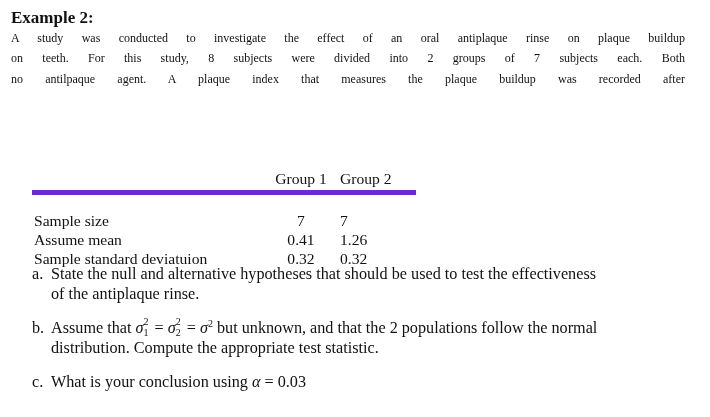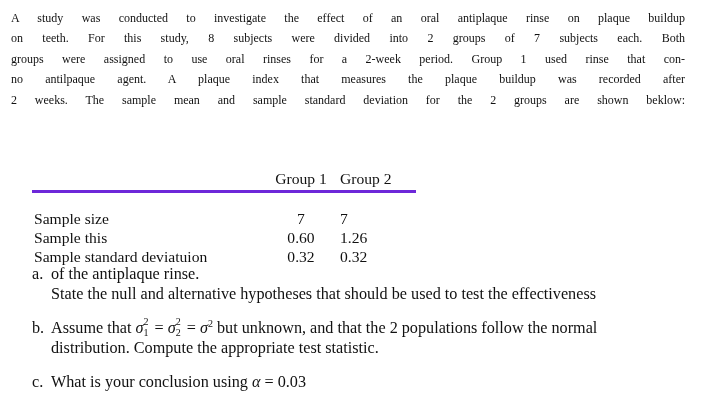--- a/index.html
+++ b/index.html
@@ -53,21 +53,21 @@
       border-collapse: collapse;
       font-size: 15.6px;
     }
     table.stats th, table.stats td {
       padding: 0;
       font-weight: normal;
       line-height: 19px;
       height: 19px;
     }
     table.stats thead th {
-      border-bottom: 3px solid #6d28d9;
+      border-bottom: 5px solid #6d28d9;
       padding-bottom: 2px;
       height: 20px;
     }
     table.stats tbody tr:first-child td {
       padding-top: 16px;
     }
     .col-label { width: 228px; text-align: left; padding-left: 2px !important; }
     .col-g1 { width: 78px; text-align: center; }
     .col-g2 { width: 76px; text-align: left; }
     .questions {
@@ -121,63 +121,62 @@
       top: 5px;
       font-size: 10px;
       font-style: normal;
       line-height: 10px;
     }
   </style>
 </head>
 <body>
 
 <div class="page">
+  <h3 class="title">Example 2:</h3>
   <div class="para">
     <span class="line">A study was conducted to investigate the effect of an oral antiplaque rinse on plaque buildup</span>
     <span class="line">on teeth. For this study, 8 subjects were divided into 2 groups of 7 subjects each. Both</span>
-    <span class="line">groups were assigned to use oral rinses for a 2-week period. Group 1 used rinse that con-</span>
     <span class="line">no antilpaque agent. A plaque index that measures the plaque buildup was recorded after</span>
-    <span class="line last">2 weeks. The sample mean and sample standard deviation for the 2 groups are shown beklow:</span>
   </div>
 </div>
 
 <div class="table-wrap">
   <table class="stats">
     <thead>
       <tr>
         <th class="col-label"></th>
         <th class="col-g1">Group 1</th>
         <th class="col-g2">Group 2</th>
       </tr>
     </thead>
     <tbody>
       <tr>
         <td class="col-label">Sample size</td>
         <td class="col-g1">7</td>
         <td class="col-g2">7</td>
       </tr>
       <tr>
-        <td class="col-label">Sample this</td>
-        <td class="col-g1">0.60</td>
+        <td class="col-label">Assume mean</td>
+        <td class="col-g1">0.41</td>
         <td class="col-g2">1.26</td>
       </tr>
       <tr>
         <td class="col-label">Sample standard deviatuion</td>
         <td class="col-g1">0.32</td>
         <td class="col-g2">0.32</td>
       </tr>
     </tbody>
   </table>
 </div>
 
 <div class="questions">
   <div class="q">
     <span class="marker">a.</span>
+    <span class="qline">State the null and alternative hypotheses that should be used to test the effectiveness</span>
     <span class="qline">of the antiplaque rinse.</span>
-    <span class="qline">State the null and alternative hypotheses that should be used to test the effectiveness</span>
   </div>
 
   <div class="q">
     <span class="marker">b.</span>
     <span class="qline"><span>Assume that </span><span class="math">σ</span><span class="supsub"><span class="s1">2</span><span class="s2">1</span></span><span> = </span><span class="math">σ</span><span class="supsub"><span class="s1">2</span><span class="s2">2</span></span><span> = </span><span class="math">σ</span><span class="sup">2</span><span> but unknown, and that the 2 populations follow the normal</span></span>
     <span class="qline">distribution. Compute the appropriate test statistic.</span>
   </div>
 
   <div class="q">
     <span class="marker">c.</span>

